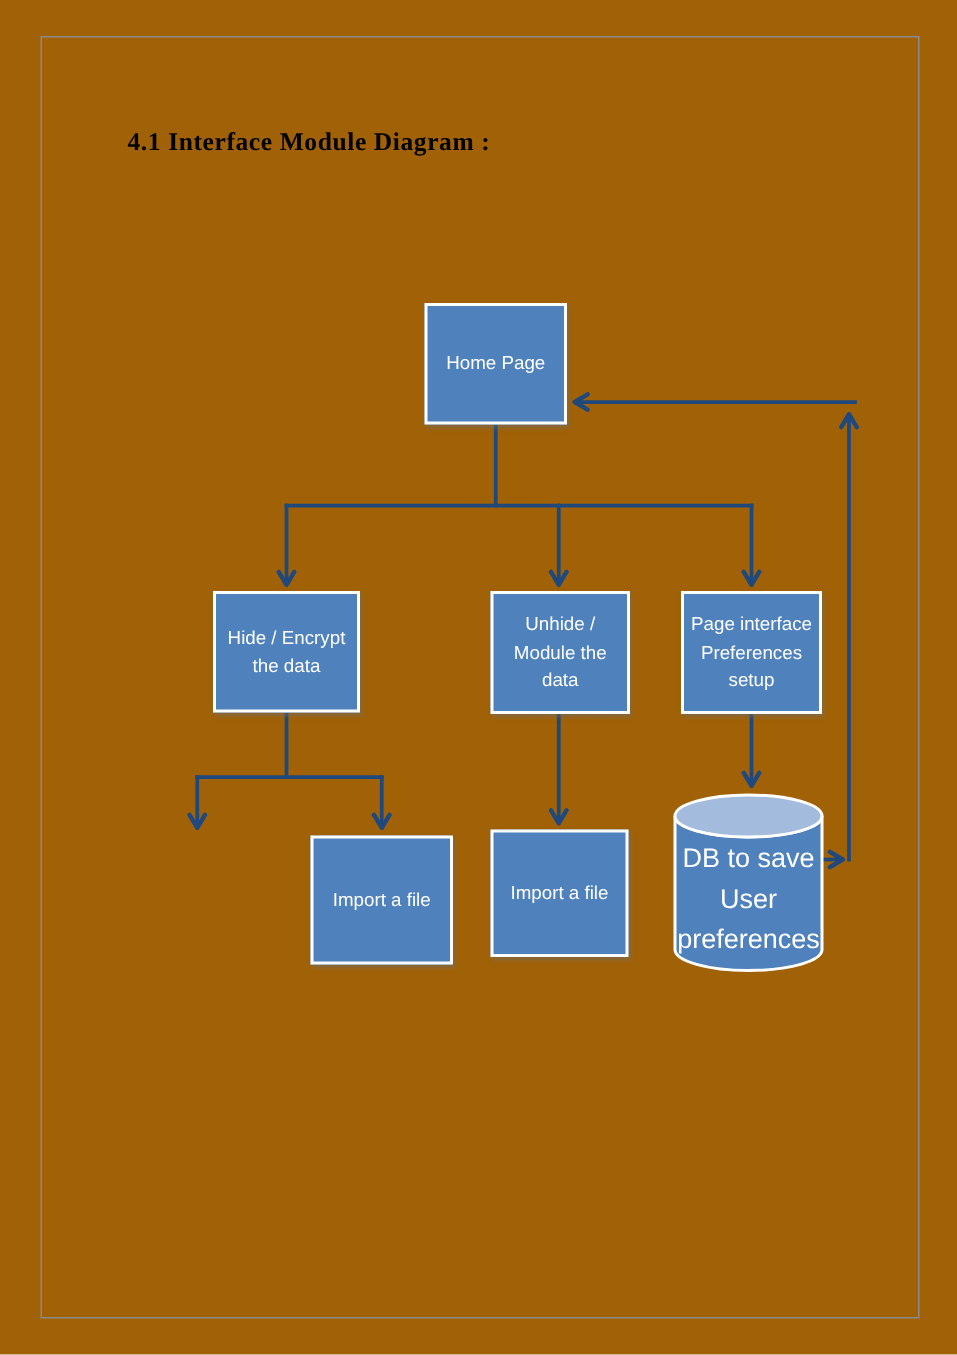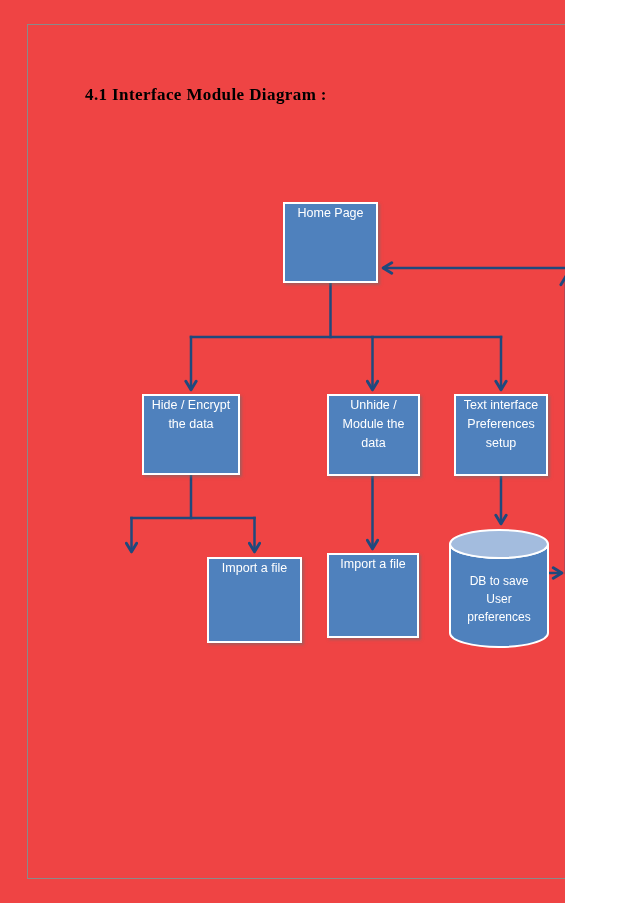--- a/index.html
+++ b/index.html
@@ -5,22 +5,22 @@
   :root{
     --node-fill:#4F81BD;
     --node-text:#FFFFFF;
     --connector:#1F497D;
     --cylinder-top-fill:#A3BCDE;
     --page-border:#8A8A8A;
   }
   html,body{margin:0;padding:0;background:#fff;}
   .page{
     position:relative;
-    width:565px;height:903px;
-    background:#ef4444;
+    width:638px;height:903px;
+    background:#a16207;
     overflow:hidden;
     font-family:"Liberation Sans",sans-serif;
   }
   .frame{
     position:absolute;
     left:27px;top:24px;width:584px;height:853px;
     border:1px solid var(--page-border);
   }
   .title{
     position:absolute;
@@ -59,34 +59,35 @@
     stroke:#fff;
     stroke-width:2;
   }
   .node{
     position:absolute;
     box-sizing:border-box;
     background:var(--node-fill);
     border:2px solid #fff;
     box-shadow:1.5px 2px 2.5px rgba(110,110,110,.55);
     display:flex;
+    align-items:center;
     justify-content:center;
     text-align:center;
     color:var(--node-text);
     font-size:12.5px;
     line-height:1.5;
     white-space:pre-line;
   }
   .cyl-label{
     position:absolute;
     left:450px;top:556px;width:98px;height:86px;
     display:flex;align-items:center;justify-content:center;
     text-align:center;
     color:var(--node-text);
-    font-size:12px;line-height:1.5;
+    font-size:18px;line-height:1.5;
     white-space:pre-line;
   }
   
   #node-home{left:283px;top:202px;width:95px;height:81px;}
   #node-hide{left:142px;top:394px;width:98px;height:81px;}
   #node-unhide{left:327px;top:394px;width:93px;height:82px;}
   #node-userpref{left:454px;top:394px;width:94px;height:82px;}
   #node-create{left:85px;top:557px;width:93px;height:86px;}
   #node-import1{left:207px;top:557px;width:95px;height:86px;}
   #node-import2{left:327px;top:553px;width:92px;height:85px;}
@@ -140,21 +141,21 @@
 the data</span>
   </div>
 
   <div class="node" id="node-unhide">
     <span>Unhide /
 Module the
 data</span>
   </div>
 
   <div class="node" id="node-userpref">
-    <span>Text interface
+    <span>Page interface
 Preferences
 setup</span>
   </div>
 
 
   <div class="node" id="node-import1">
     <span>Import a file</span>
   </div>
 
   <div class="node" id="node-import2">

